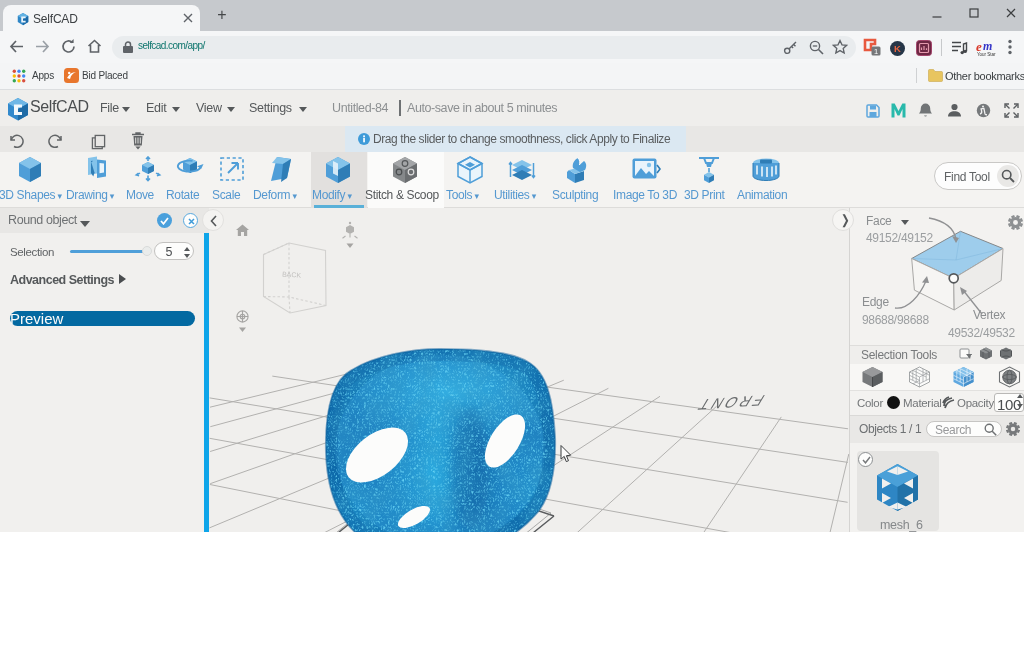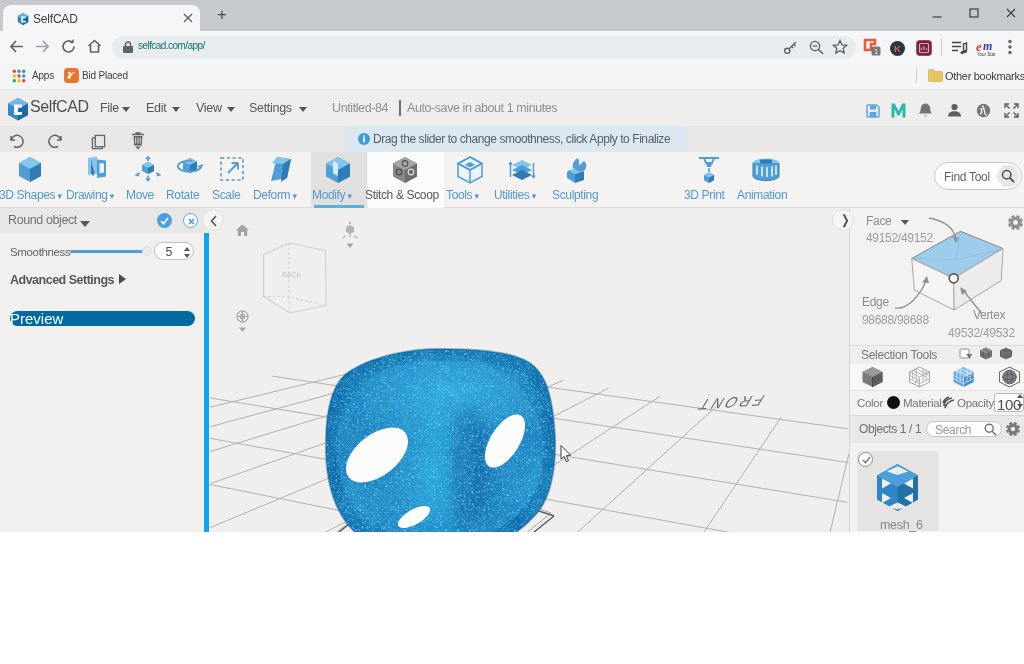--- a/index.html
+++ b/index.html
@@ -180,21 +180,21 @@
 <div class="menu" style="left:100px">File</div>
     <div class="car" style="left:122px"></div>
 <div class="menu" style="left:146px">Edit</div>
     <div class="car" style="left:172px"></div>
 <div class="menu" style="left:196px">View</div>
     <div class="car" style="left:227px"></div>
 <div class="menu" style="left:249px">Settings</div>
     <div class="car" style="left:299px"></div>
 <div id="titletxt">Untitled-84</div>
 <div class="abs" style="left:399px;top:100px;width:1.5px;height:16px;background:#6e7173"></div>
-<div class="abs" style="left:407px;top:101px;font-size:12.5px;letter-spacing:-.42px;color:#8d9092">Auto-save in about 1 minutes</div>
+<div class="abs" style="left:407px;top:101px;font-size:12.5px;letter-spacing:-.42px;color:#8d9092">Auto-save in about 5 minutes</div>
 <svg class="abs" style="left:866px;top:104px" width="14" height="14" viewBox="0 0 14 14">
       <path d="M1 2a1 1 0 0 1 1-1h8.5L13 3.5V12a1 1 0 0 1-1 1H2a1 1 0 0 1-1-1z" fill="none" stroke="#5ea7dd" stroke-width="1.5"></path>
       <rect x="4" y="1.5" width="6" height="4" fill="#5ea7dd"></rect>
       <rect x="3.5" y="8" width="7" height="5" fill="#5ea7dd"></rect>
     </svg>
 <svg class="abs" style="left:890px;top:102px" width="17" height="17" viewBox="0 0 17 17">
       <path d="M1.5 15.5V1.5h3.2L8.5 9l3.8-7.5h3.2v14h-3V7l-3 6.5h-2L4.5 7v8.5z" fill="#29b9ab"></path>
     </svg>
 <svg class="abs" style="left:918px;top:102px" width="15" height="16" viewBox="0 0 15 16">
       <path d="M7.5 1.5a4.7 4.7 0 0 1 4.7 4.7c0 3.6 1.4 4.6 1.9 5.3H.9c.5-.7 1.9-1.7 1.9-5.3A4.7 4.7 0 0 1 7.5 1.5z" fill="#717476"></path>
@@ -341,20 +341,30 @@
     </div>
 <div class="tool" style="left:494px;width:56px">
       <span class="ic"><svg width="30" height="28" viewBox="0 0 30 28">
           <polygon points="15,4 25,9 15,14 5,9" fill="#84c3ea"></polygon>
           <polygon points="15,9 25,14 15,19 5,14" fill="#4f9ed8"></polygon>
           <polygon points="15,14 25,19 15,24 5,19" fill="#2f7db6"></polygon>
           <path d="M3.5 21V7M2 8.5L3.5 6.5 5 8.5" stroke="#4f9ed8" stroke-width="1.5" fill="none"></path>
           <path d="M26.5 7v14M25 19.5l1.5 2 1.5-2" stroke="#4f9ed8" stroke-width="1.5" fill="none"></path>
         </svg></span>
       <span class="lb" style="">Utilities<span style="font-size:9px"> ▾</span></span>
+    </div>
+<div class="tool" style="left:613px;width:66px">
+      <span class="ic"><svg width="30" height="27" viewBox="0 0 30 27">
+          <rect x="1.5" y="2.5" width="24" height="20" rx="2" fill="#4f9ed8"></rect>
+          <rect x="4" y="5" width="19" height="15" fill="#eaf4fb"></rect>
+          <path d="M4 20l6-8 5 6 3-3 5 5z" fill="#4f9ed8"></path>
+          <circle cx="18" cy="9" r="2.2" fill="#84c3ea"></circle>
+          <path d="M26 9l3 4-3 4" stroke="#2f7db6" stroke-width="1.6" fill="none"></path>
+        </svg></span>
+      <span class="lb" style="">Image To 3D</span>
     </div>
 <div class="tool" style="left:684px;width:50px">
       <span class="ic"><svg width="24" height="28" viewBox="0 0 24 28">
           <path d="M2 2h20M7 2l2 5h6l2-5" fill="none" stroke="#4f9ed8" stroke-width="2"></path>
           <path d="M9 7h6l-1 4h-4z" fill="#4f9ed8"></path>
           <path d="M12 12v4" stroke="#4f9ed8" stroke-width="1.6"></path>
           <polygon points="12,16 17,18.7 12,21.4 7,18.7" fill="#84c3ea"></polygon>
           <polygon points="7,18.7 12,21.4 12,27 7,24.3" fill="#4f9ed8"></polygon>
           <polygon points="17,18.7 12,21.4 12,27 17,24.3" fill="#2f7db6"></polygon>
         </svg></span>
@@ -464,21 +474,21 @@
       </div>
 <div class="abs" style="left:80px;top:13px;width:0;height:0;border-left:5px solid transparent;border-right:5px solid transparent;border-top:6.5px solid #55585a"></div>
 <div class="abs" style="left:157px;top:5px;width:15px;height:15px;border-radius:50%;background:#4aa0dc"></div>
 <svg class="abs" style="left:160px;top:9px" width="9" height="8" viewBox="0 0 9 8">
         <path d="M1 4l2.5 2.8L8 1" stroke="#fff" stroke-width="1.7" fill="none"></path>
       </svg>
 <div class="abs" style="left:183px;top:5px;width:15px;height:15px;border-radius:50%;background:#fdfdfc;border:1.4px solid #58a8de"></div>
 <svg class="abs" style="left:187.5px;top:9.5px" width="7" height="7" viewBox="0 0 7 7">
         <path d="M1 1l5 5M6 1L1 6" stroke="#3f9bd9" stroke-width="1.5"></path>
       </svg>
-<div id="smoothlb">Smoothness</div>
+<div id="smoothlb">Selection</div>
 <div id="slider"></div>
       <div id="sknob"></div>
 <div id="numbox">
         <span class="v" style="font-size:12.5px">5</span>
 <div class="abs" style="left:29px;top:3.5px;width:0;height:0;border-left:3px solid transparent;border-right:3px solid transparent;border-bottom:4px solid #55585a"></div>
 <div class="abs" style="left:29px;top:10.5px;width:0;height:0;border-left:3px solid transparent;border-right:3px solid transparent;border-top:4px solid #55585a"></div>
 </div>
 <div id="advs">Advanced Settings</div>
 <div class="abs" style="left:119px;top:66px;width:0;height:0;border-top:5px solid transparent;border-bottom:5px solid transparent;border-left:7px solid #4a4d4f"></div>
 <div id="prevbtn">Preview</div>

